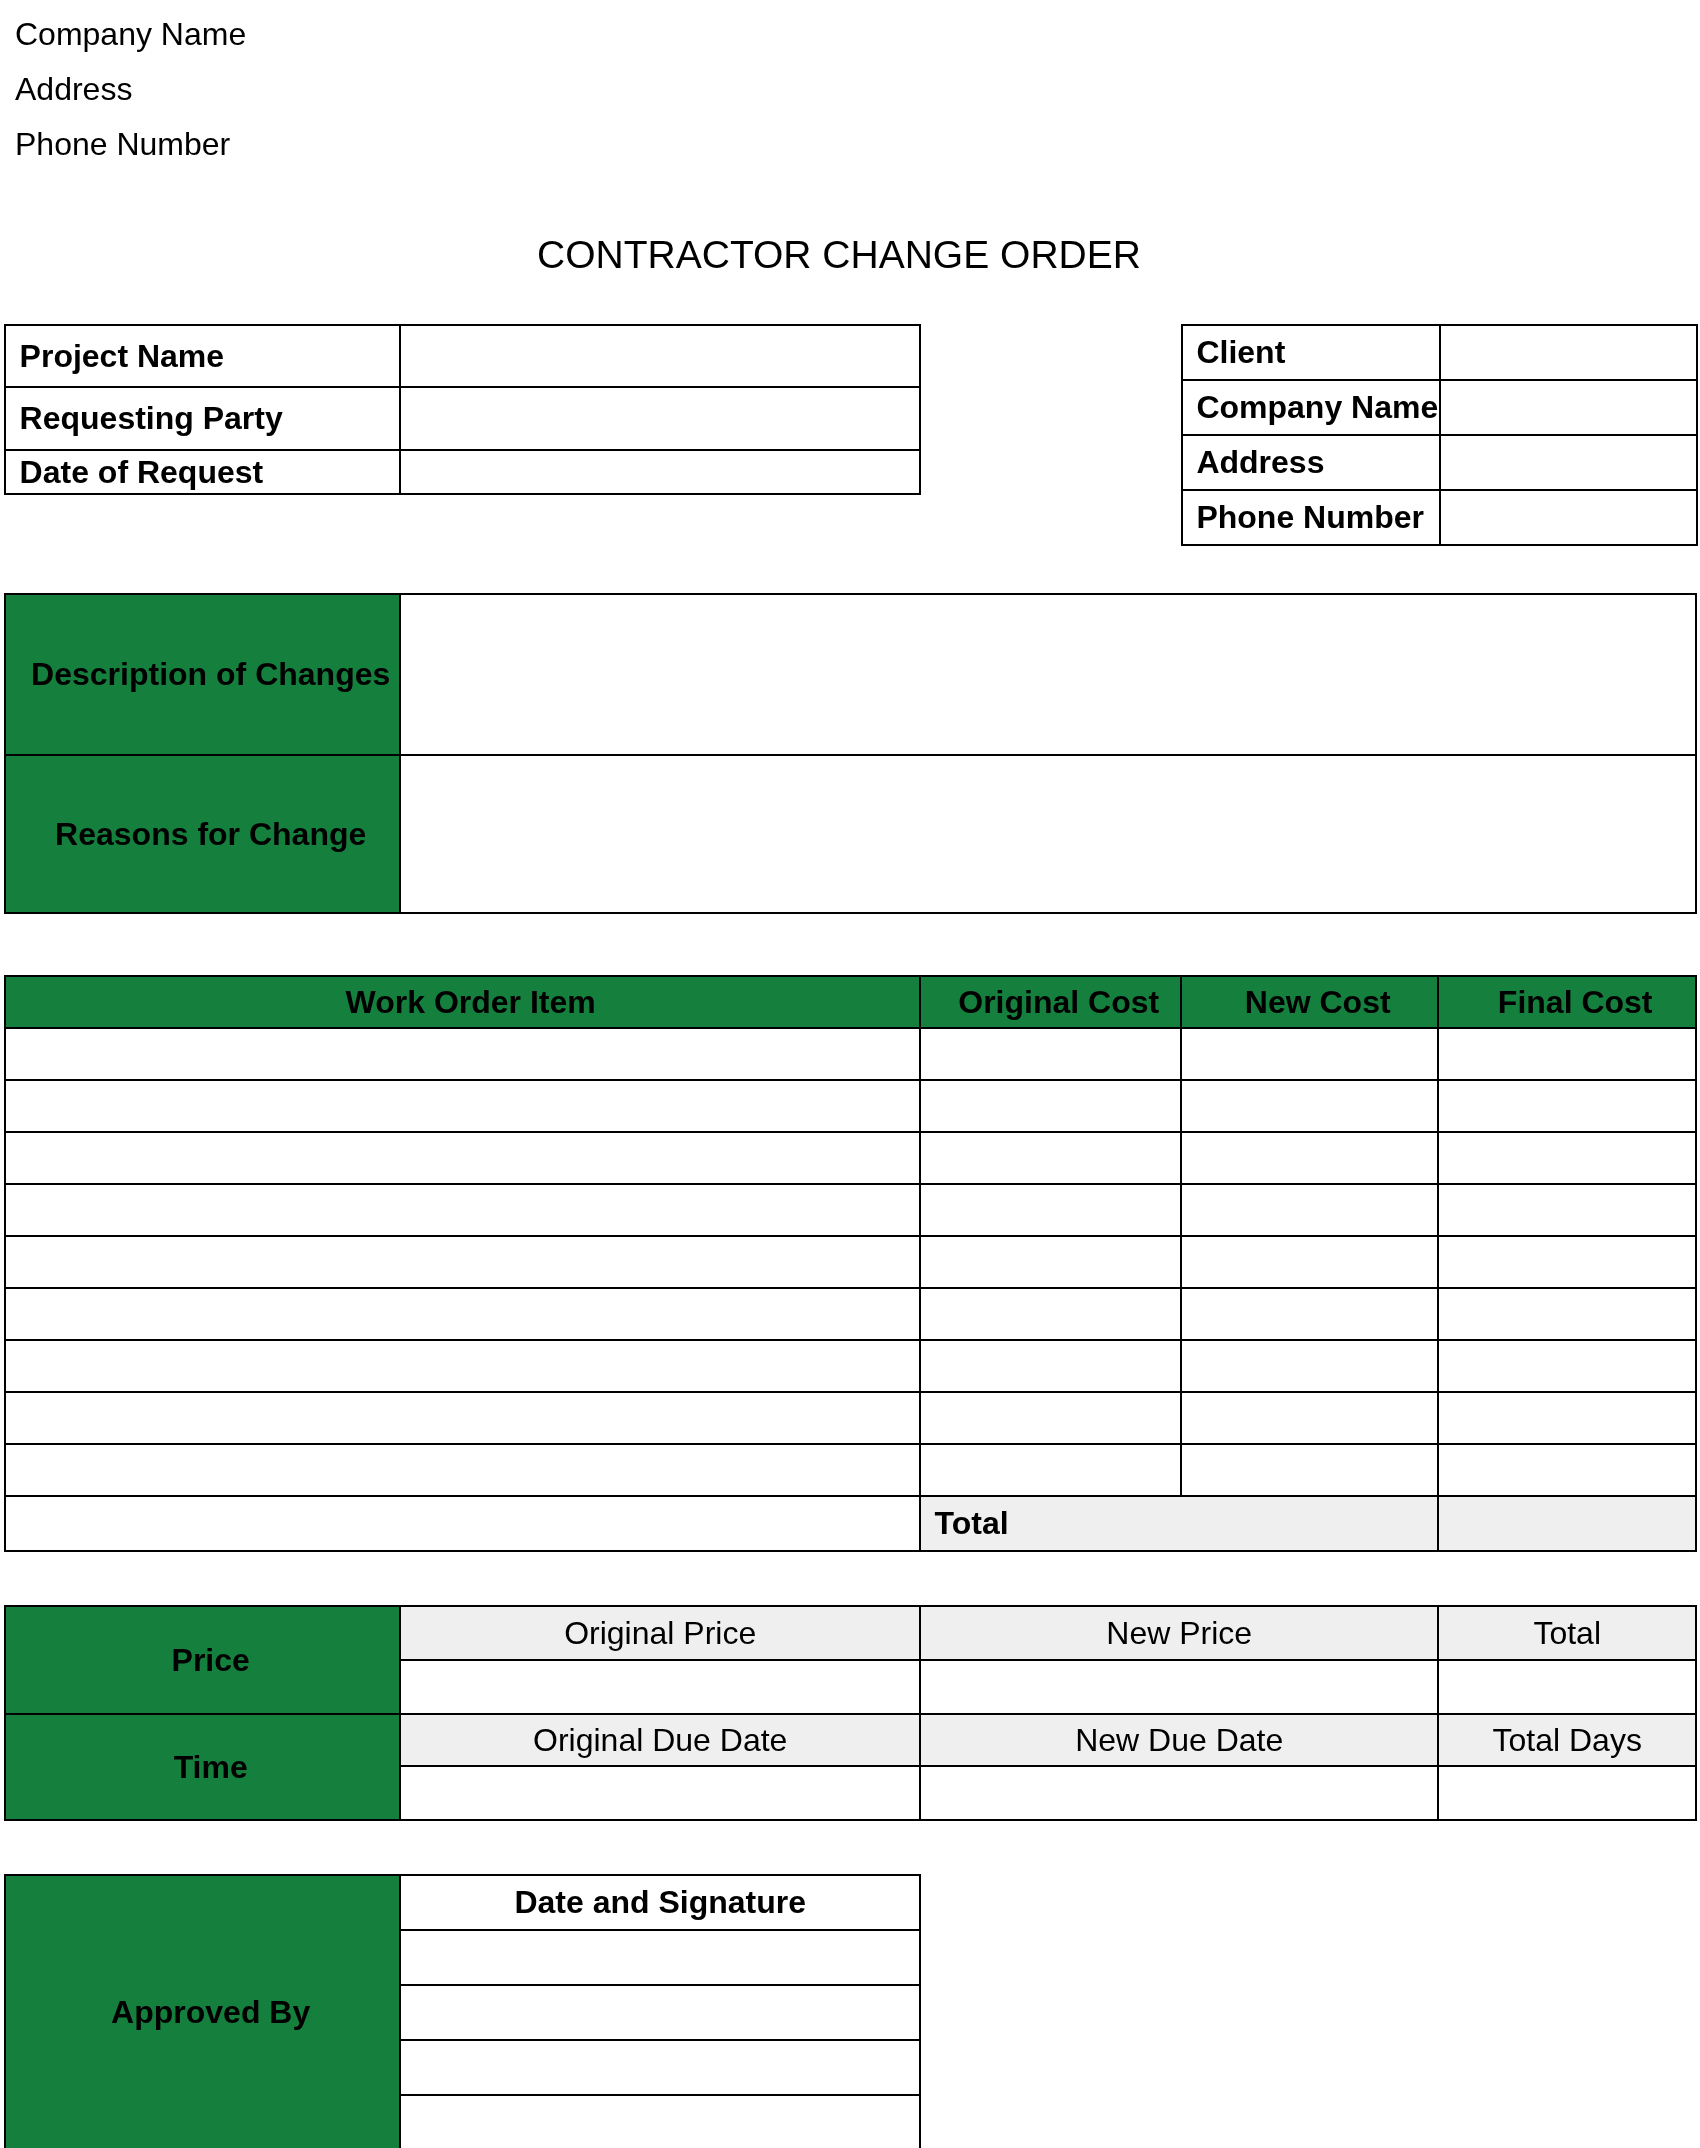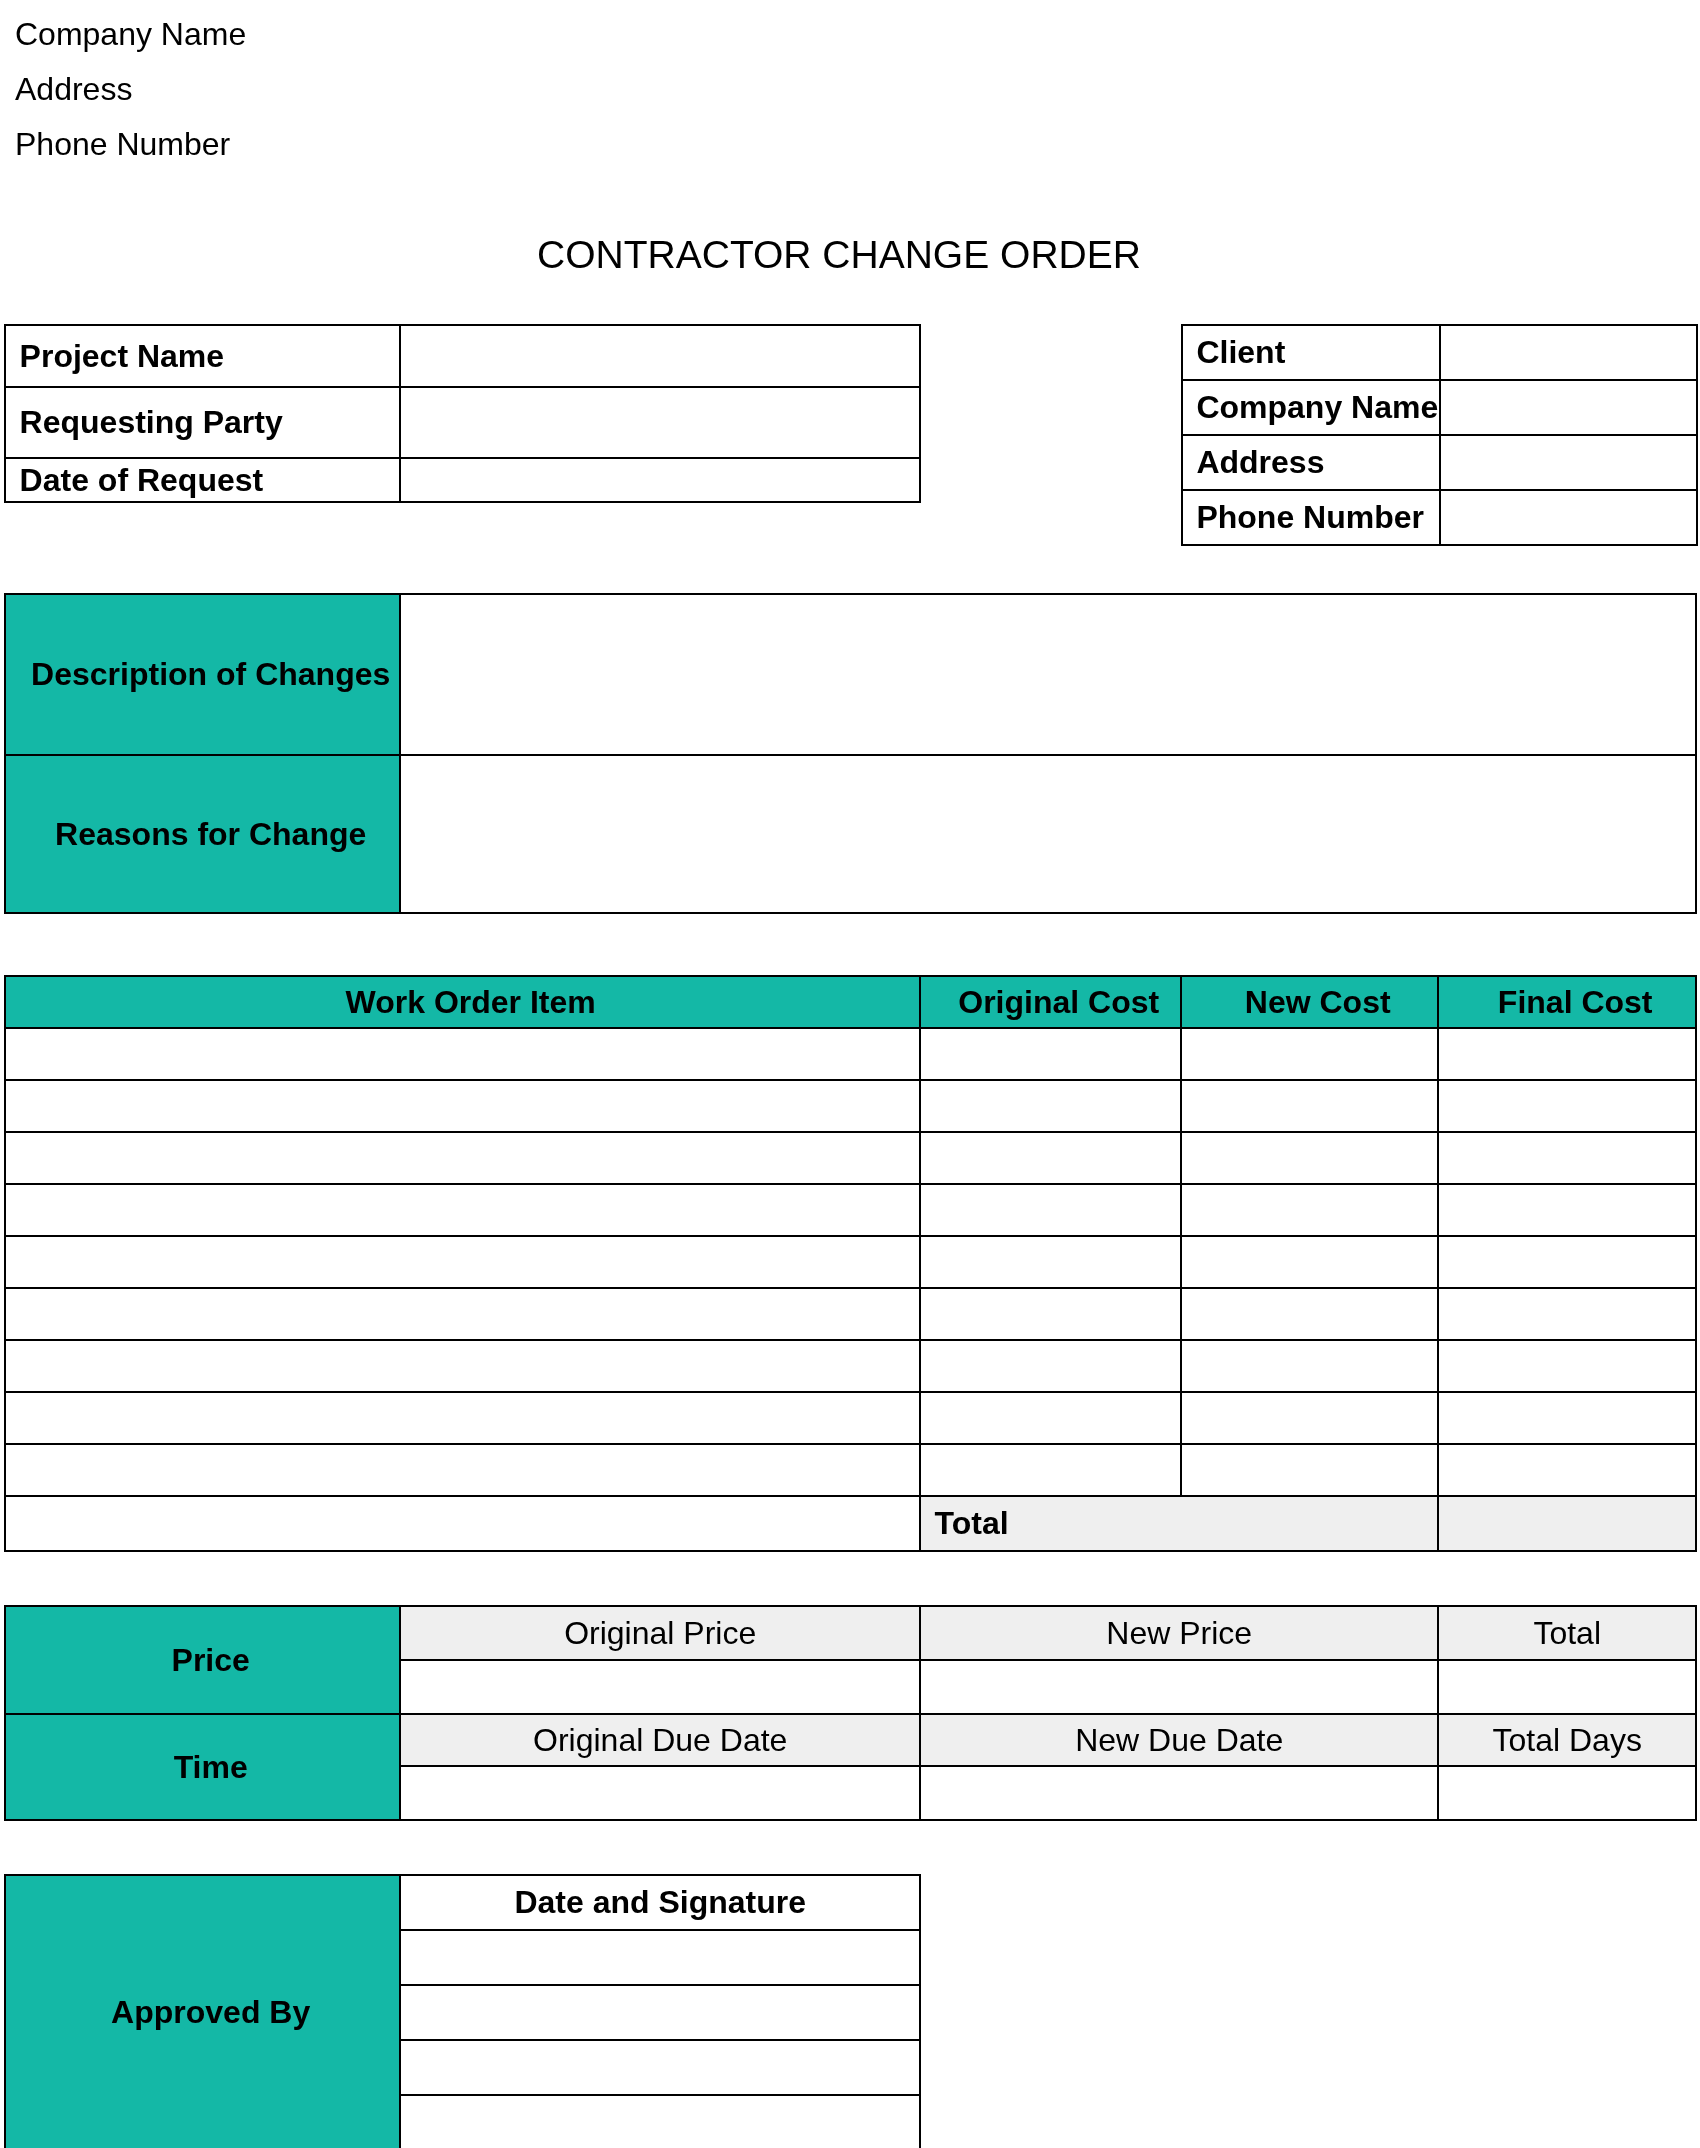--- a/index.html
+++ b/index.html
@@ -25,21 +25,21 @@
     position:absolute; left:12px; top:233px; width:1654px;
     text-align:center; font-size:39px; font-weight:400; white-space:nowrap;
   }
   table { position:absolute; border-collapse:collapse; table-layout:fixed; }
   td {
     border:2.5px solid #000000;
     font-size:32px; vertical-align:middle;
     overflow:hidden; white-space:nowrap;
   }
   .bold   { font-weight:700; }
-  .gray   { background:#14b8a6;padding-left:16px; }
+  .gray   { background:#15803d;padding-left:16px; }
   .lgray  { background:#efefef; }
   .center { text-align:center; }
   .padL   { padding-left:13.4px; }
   .t-project  { left:4.2px;    top:324px;  width:915px; }
   .t-client   { left:1181px; top:324px;  width:514px;  }
   .t-changes  { left:4.2px;    top:593px;  width:1691px; }
   .t-work     { left:4.2px;    top:975px; width:1691px; }
   .t-price    { left:4.2px;    top:1605px; width:1691px; }
   .t-approve  { left:4.2px;    top:1874px; width:915px; }
 </style>
@@ -60,21 +60,21 @@
   <table class="t-project">
     <colgroup>
         <col style="width:395px">
         <col style="width:520px">
       </colgroup>
     <tbody>
         <tr style="height:62px">
       <td class="bold padL">Project Name</td>
       <td></td>
     </tr>
-    <tr style="height:71px">
+    <tr style="height:63px">
       <td class="bold padL">Requesting Party</td>
       <td></td>
     </tr>
     <tr style="height:44px">
       <td class="bold padL">Date of Request</td>
       <td></td>
     </tr>
   </tbody>
     </table>
 

